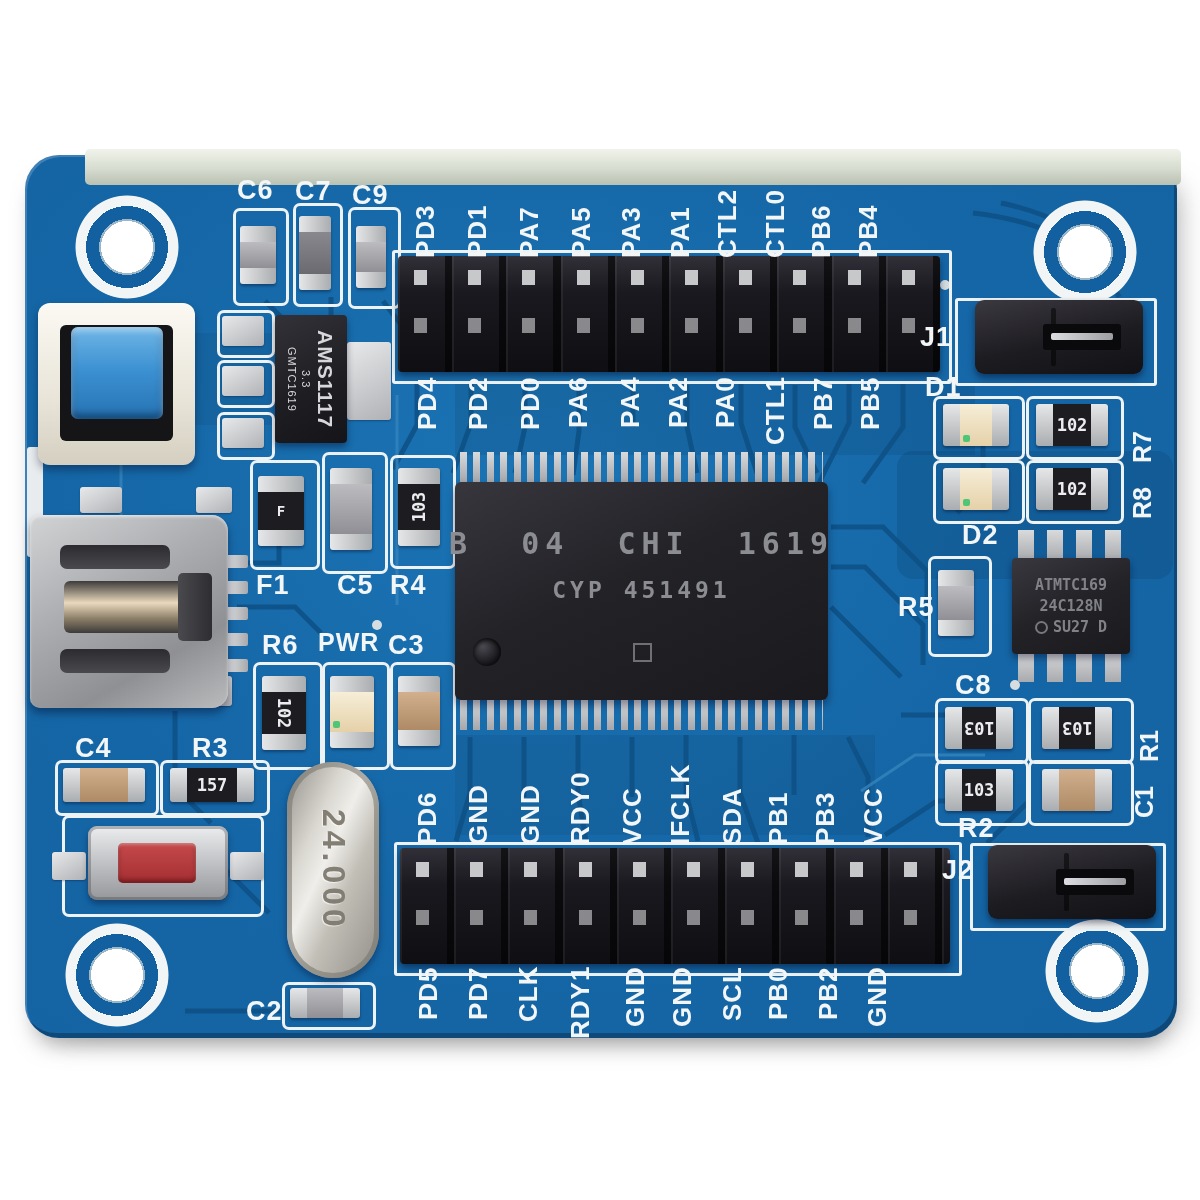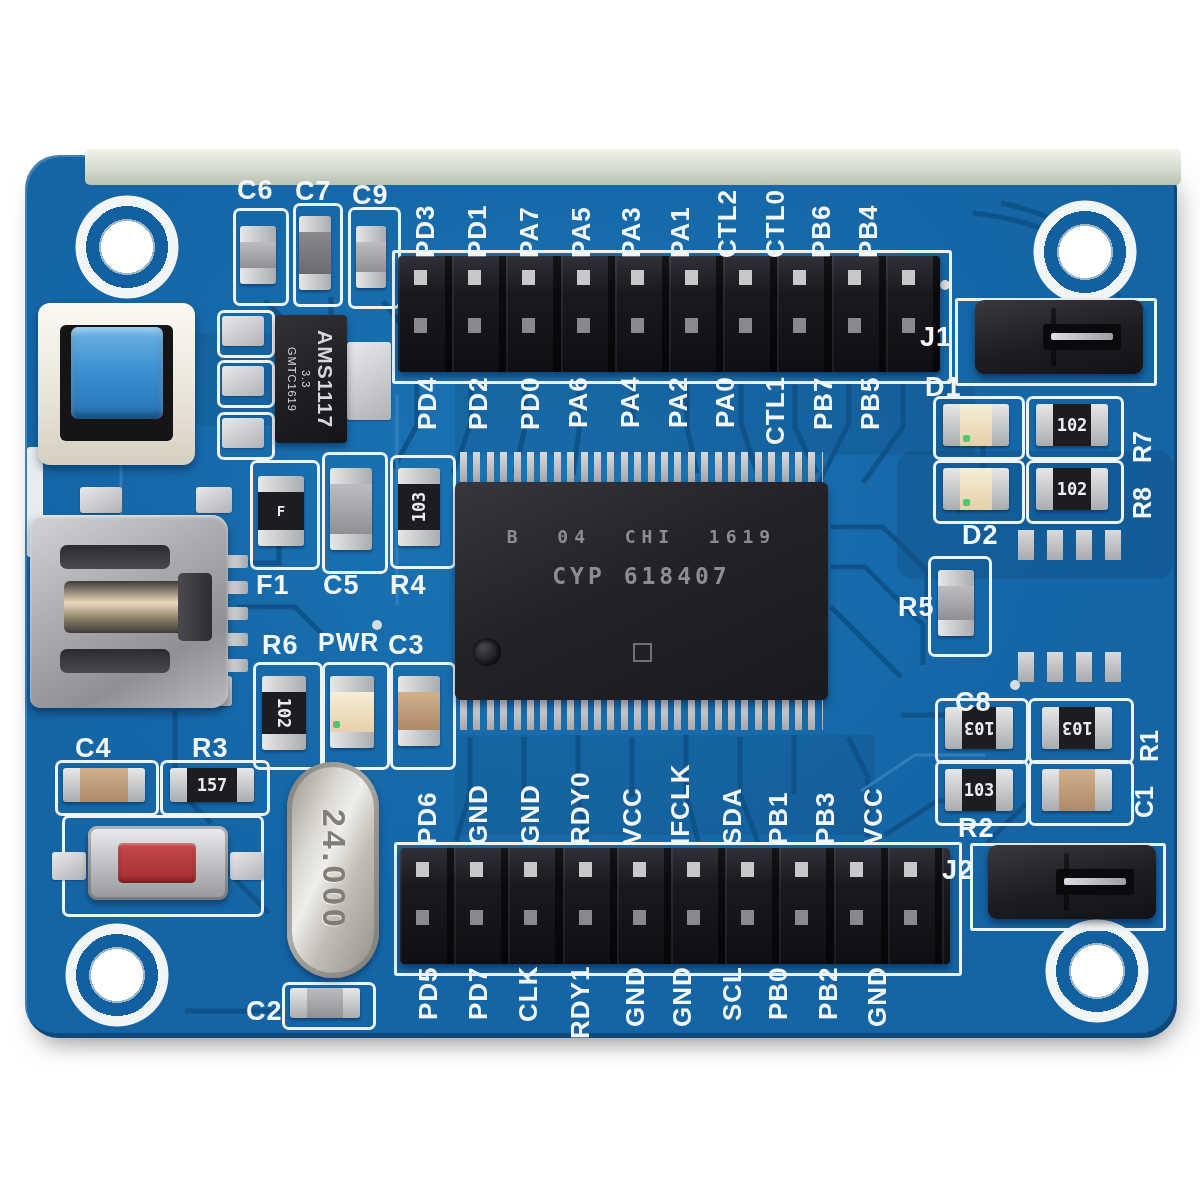--- a/index.html
+++ b/index.html
@@ -49,21 +49,21 @@
        box-shadow:0 5px 9px rgba(0,0,30,.4);display:flex;flex-direction:column;align-items:center;
        padding-top:44px;box-sizing:border-box;gap:16px}
   .icpins{position:absolute;height:30px;width:363px;z-index:3;
           background:repeating-linear-gradient(180deg,#d9dadc 0 10px,#a5a7aa 10px 30px),
                      repeating-linear-gradient(90deg,#000 0 7px, rgba(0,0,0,0) 7px 13.4px);
           background-blend-mode:normal;
           -webkit-mask-image:repeating-linear-gradient(90deg,#000 0 7px, rgba(0,0,0,0) 7px 13.4px);
           mask-image:repeating-linear-gradient(90deg,#000 0 7px, rgba(0,0,0,0) 7px 13.4px);
           background:linear-gradient(180deg,#d9dadc,#a5a7aa)}
   .mcu-line{font-family:"DejaVu Sans Mono",monospace;font-weight:bold;color:#8b8d92;white-space:pre}
-  .mcu-l1{font-size:26px;letter-spacing:1px}.mcu-l2{font-size:18px;letter-spacing:6px}.mcu-l3{font-size:23px;letter-spacing:4px}
+  .mcu-l1{font-size:26px;letter-spacing:1px}.mcu-l2{font-size:30px;letter-spacing:6px}.mcu-l3{font-size:23px;letter-spacing:4px}
   .dimple{position:absolute;left:18px;bottom:34px;width:28px;height:28px;border-radius:50%;
           background:radial-gradient(circle at 35% 30%,#4c4b52,#131216 72%);box-shadow:inset 0 2px 5px rgba(0,0,0,.85)}
   .sqmark{position:absolute;left:178px;bottom:38px;width:15px;height:15px;border:2px solid #6e7074}
   .soic{position:absolute;left:987px;top:403px;width:118px;height:96px;z-index:4;border-radius:4px;
         background:linear-gradient(155deg,#39383f 0%,#232227 50%,#1a191d 100%);box-shadow:0 4px 7px rgba(0,0,30,.4);
         display:flex;flex-direction:column;align-items:center;justify-content:center;gap:3px}
   .soic-line{font-family:"DejaVu Sans Mono",monospace;font-weight:bold;font-size:15px;color:#818287;white-space:pre;display:flex;align-items:center;gap:5px}
   .dot{width:9px;height:9px;border-radius:50%;border:2px solid #77787c;display:inline-block}
   .dippins{position:absolute;width:104px;height:30px;z-index:3;
            background:linear-gradient(180deg,#d9dadc,#a8aaad);
@@ -287,21 +287,21 @@
       <div class="e"></div>
   </div>
   <div class="chip v rotm90" style="left:373px;top:313px;width:42px;height:78px">
     <div class="e"></div>
     <div class="m">
         <span>103</span>
       </div>
     <div class="e"></div>
   </div>
   <div class="ref" style="left:231px;top:415px">F1</div>
-  <div class="ref" style="left:298px;top:415px">C5</div>
+  <div class="ref" style="left:312px;top:415px">C5</div>
   <div class="ref" style="left:365px;top:415px">R4</div>
 
   <div class="ref" style="left:237px;top:475px">R6</div>
   <div class="ref" style="left:293px;top:473px;font-size:25px">PWR</div>
   <div class="ref" style="left:363px;top:475px">C3</div>
   <div class="sbox" style="left:228px;top:507px;width:64px;height:102px"></div>
   <div class="sbox" style="left:297px;top:507px;width:62px;height:102px"></div>
   <div class="sbox" style="left:365px;top:507px;width:60px;height:102px"></div>
   <div class="chip v rot90" style="left:237px;top:521px;width:44px;height:74px">
     <div class="e"></div>
@@ -354,21 +354,21 @@
   <div class="chip h" style="left:265px;top:833px;width:70px;height:30px">
     <div class="e"></div>
       <div class="m capgray"></div>
       <div class="e"></div>
   </div>
 
   <div class="icpins" style="left:435px;top:297px"></div>
   <div class="icpins" style="left:435px;top:545px"></div>
   <div class="mcu">
     <div class="mcu-line mcu-l2">B  04  CHI  1619</div>
-    <div class="mcu-line mcu-l3">CYP 618407</div>
+    <div class="mcu-line mcu-l3">CYP 451491</div>
     <div class="dimple"></div>
     <div class="sqmark"></div>
   </div>
 
   <div class="ref" style="left:895px;top:167px">J1</div>
   <div class="sbox" style="left:930px;top:143px;width:196px;height:82px;border-radius:3px"></div>
   <div class="jumper" style="left:950px;top:145px">
     <div class="jridge"></div>
     <div class="jslot"></div>
   </div>
@@ -412,22 +412,27 @@
 
   <div class="ref" style="left:873px;top:437px">R5</div>
   <div class="sbox" style="left:903px;top:401px;width:58px;height:95px"></div>
   <div class="chip v" style="left:913px;top:415px;width:36px;height:66px">
     <div class="e"></div>
       <div class="m capgray"></div>
       <div class="e"></div>
   </div>
   <div class="dippins" style="left:993px;top:375px"></div>
   <div class="dippins" style="left:993px;top:497px"></div>
-
-  <div class="ref" style="left:930px;top:532px">C8</div>
+  <div class="soic">
+    <div class="soic-line">ATMTC169</div>
+    <div class="soic-line">24C128N</div>
+    <div class="soic-line"><span class="dot"></span><span>SU27 D</span></div>
+  </div>
+
+  <div class="ref" style="left:930px;top:515px">C8</div>
   <div class="sbox" style="left:910px;top:543px;width:88px;height:60px"></div>
   <div class="sbox" style="left:1003px;top:543px;width:100px;height:60px"></div>
   <div class="sbox" style="left:910px;top:605px;width:88px;height:60px"></div>
   <div class="sbox" style="left:1003px;top:605px;width:100px;height:60px"></div>
   <div class="chip h ud" style="left:920px;top:552px;width:68px;height:42px">
     <div class="e"></div>
     <div class="m">
         <span>103</span>
       </div>
     <div class="e"></div>

